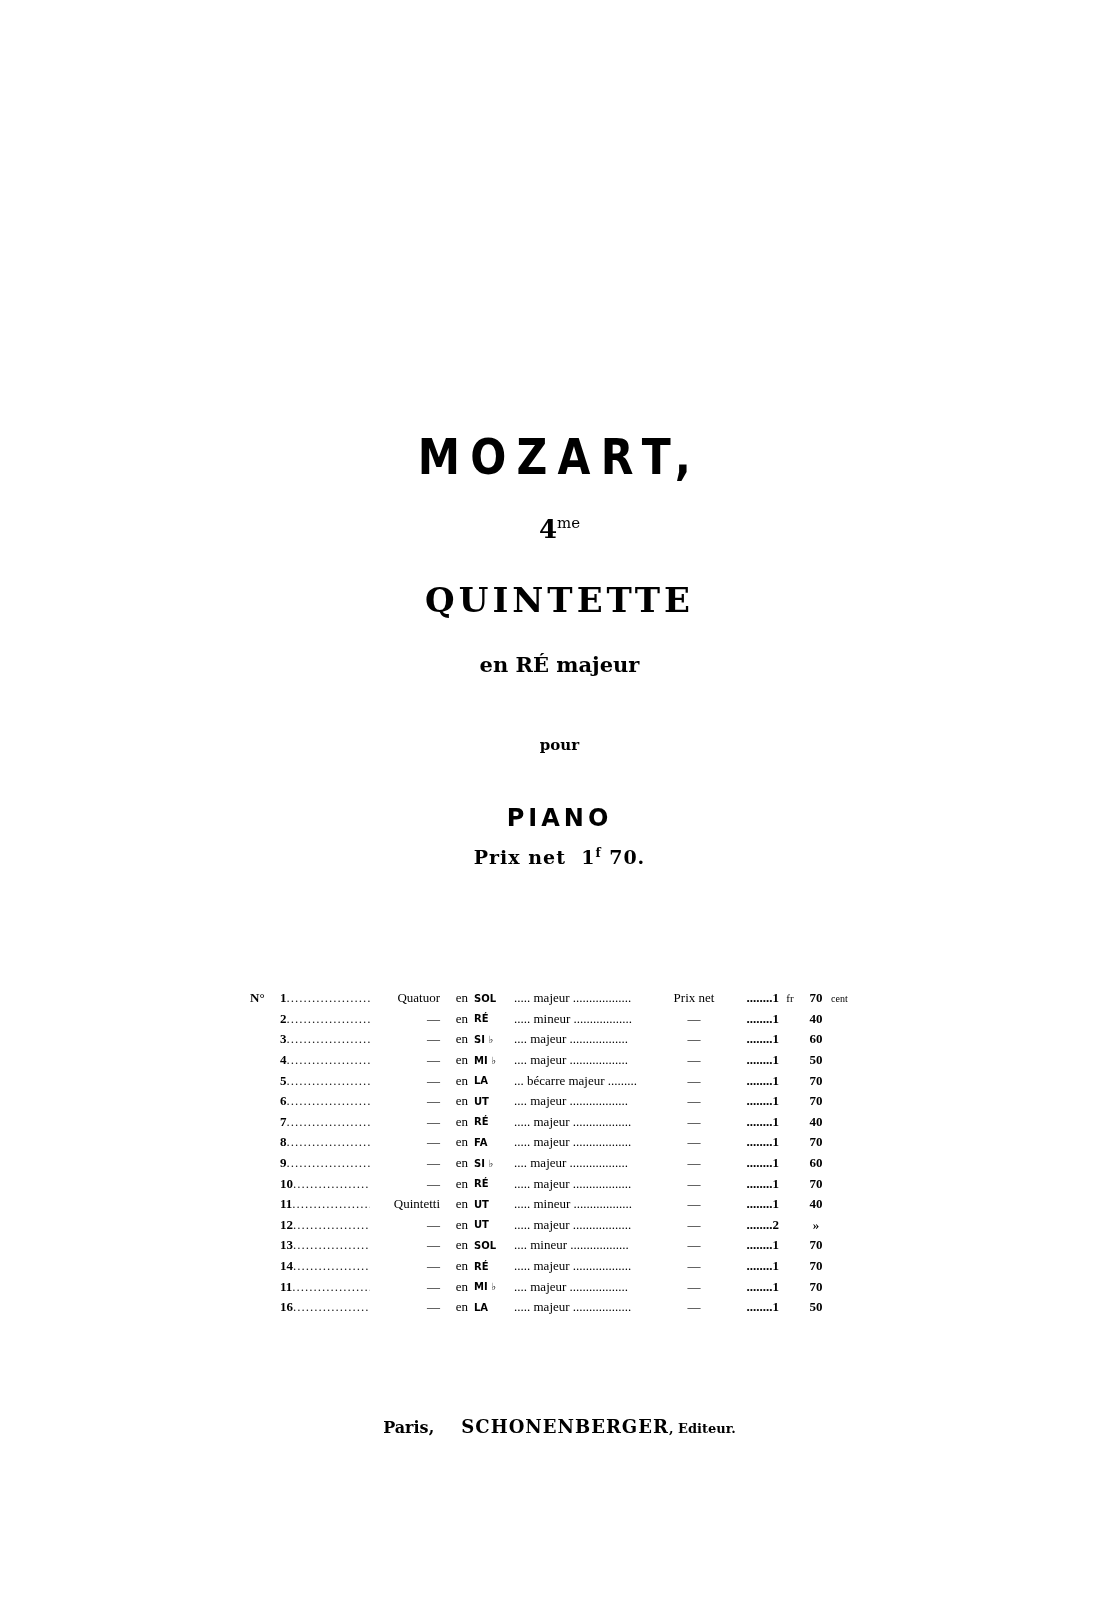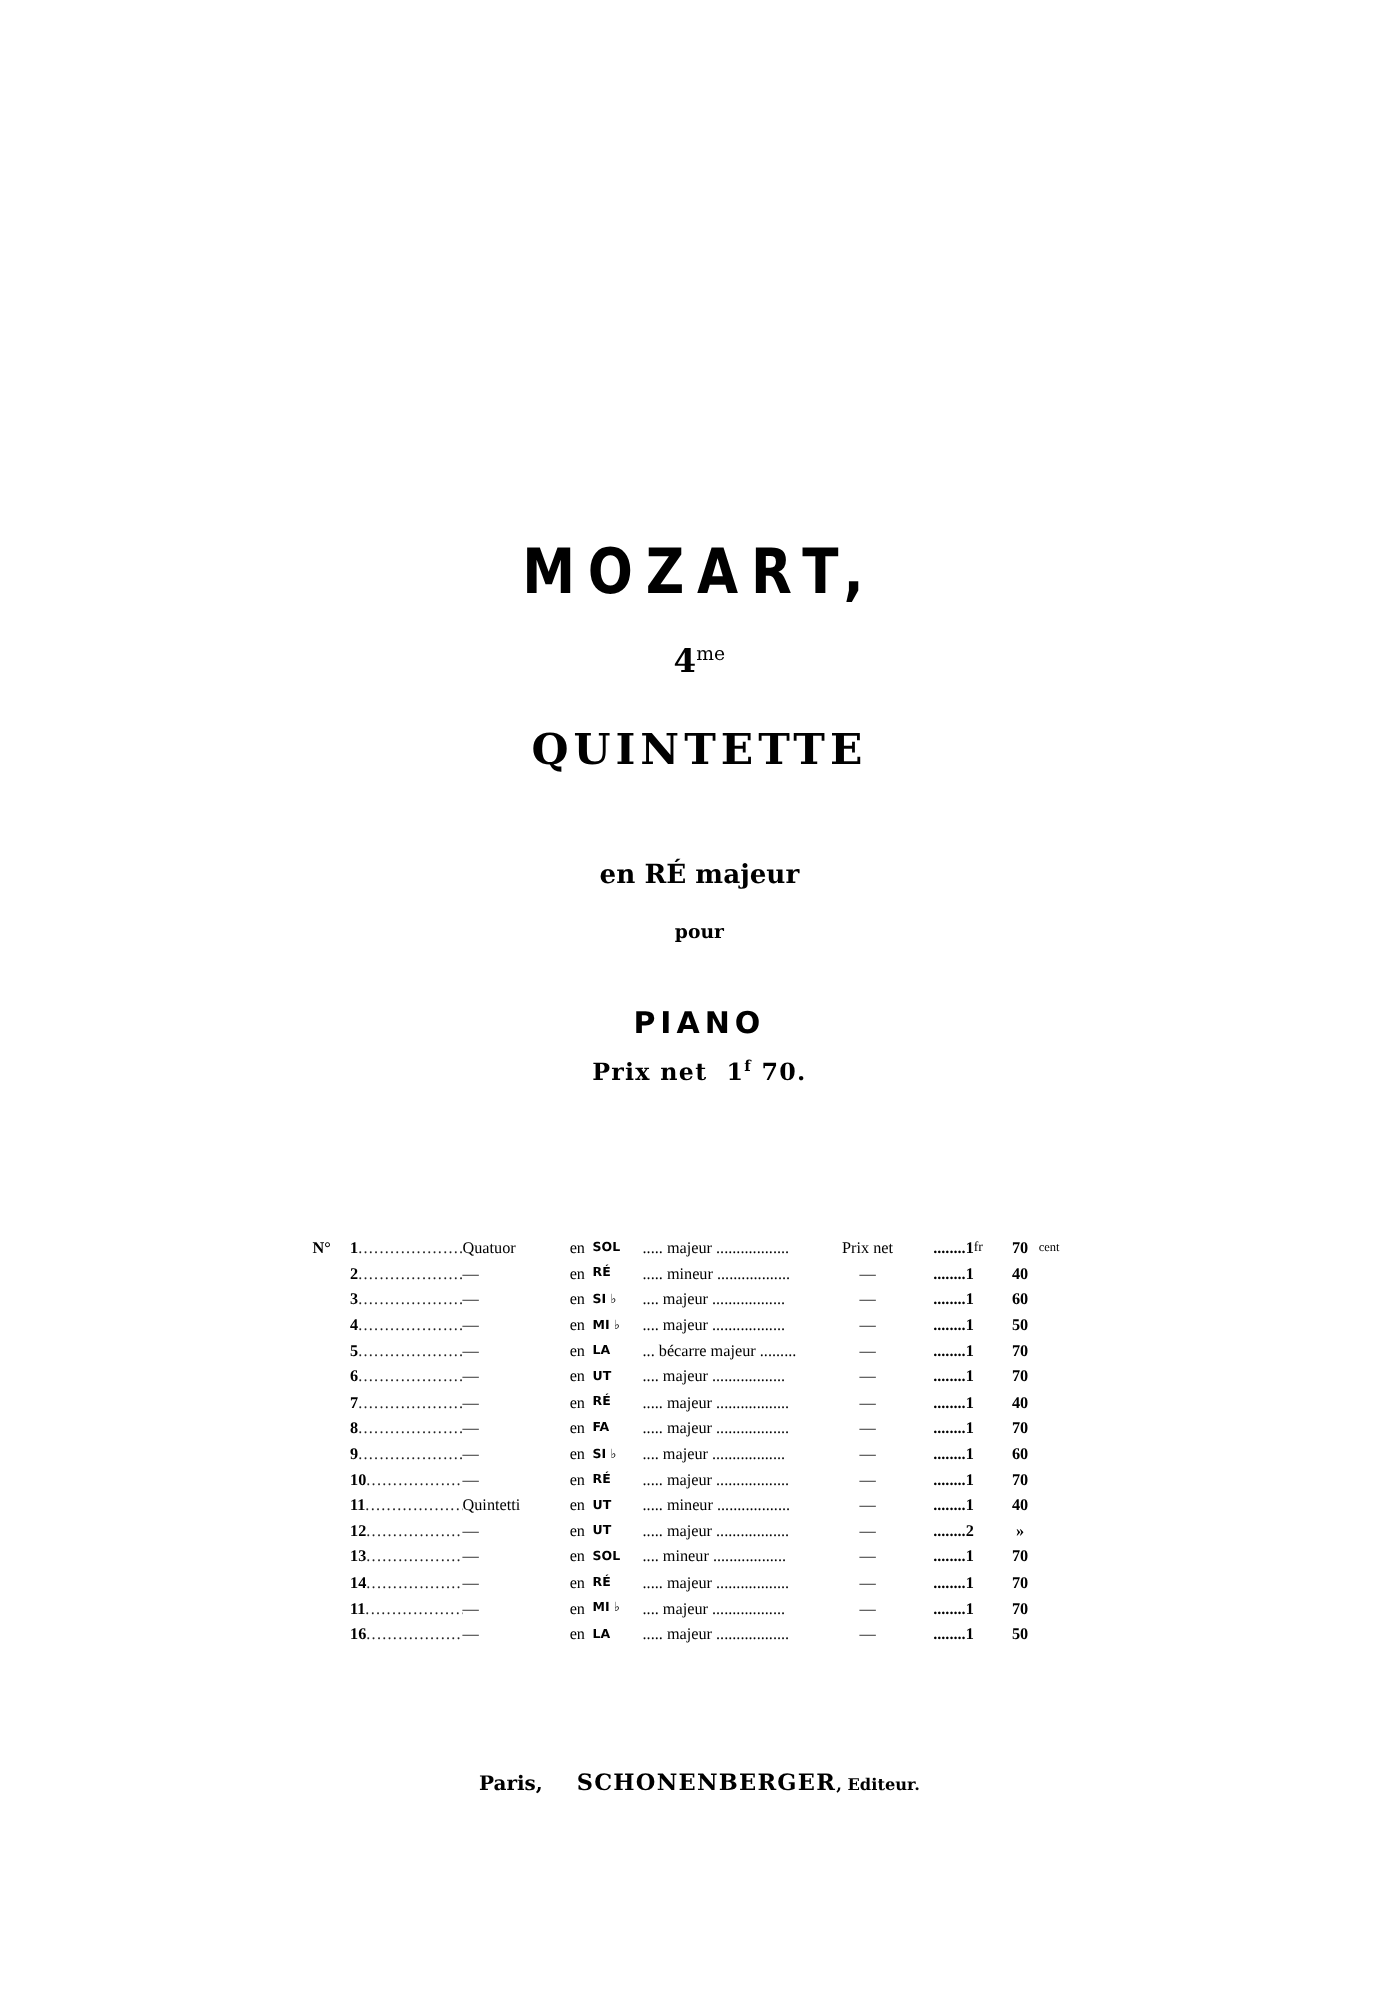--- a/index.html
+++ b/index.html
@@ -2,38 +2,38 @@
 <html><head>
   <meta charset="utf-8">
   <style>
     html, body { margin: 0; padding: 0; background: #ffffff; }
     body { width: 1119px; height: 1600px; position: relative; overflow: hidden; color: #000; font-family: "DejaVu Serif", serif; }
     .center { position: absolute; left: 0; width: 1119px; text-align: center; }
     .composer { top: 428px; font-family: "DejaVu Sans", sans-serif; font-weight: bold; font-size: 50px; letter-spacing: 12px; transform: scaleX(0.85); }
     .ordinal { top: 514px; font-weight: bold; font-size: 26px; }
     .ordinal sup { font-weight: normal; font-size: 15px; }
     .work { top: 580px; font-weight: bold; font-size: 34px; letter-spacing: 4px; }
-    .key { top: 686px; font-weight: bold; font-size: 21px; }
+    .key { top: 652px; font-weight: bold; font-size: 21px; }
     .pour { top: 736px; font-weight: bold; font-size: 15px; }
     .instr { top: 804px; font-family: "DejaVu Sans", sans-serif; font-weight: bold; font-size: 24px; letter-spacing: 4px; }
     .price { top: 846px; font-weight: bold; font-size: 19px; letter-spacing: 1px; }
     .price sup { font-size: 12px; }
     .catalog { position: absolute; left: 250px; top: 988px; width: 610px; font-family: "Liberation Serif", serif; font-size: 13px; }
     .row { height: 20.6px; display: flex; align-items: center; white-space: nowrap; }
     .c-no { width: 120px; display: flex; }
     .c-no .pre { width: 30px; font-weight: bold; }
     .c-no .num { font-weight: bold; }
     .c-no .dots { flex: 1; overflow: hidden; letter-spacing: 1px; color:#222; }
-    .c-type { width: 70px; text-align: left; }
+    .c-type { width: 70px; text-align: right; }
     .c-en { width: 28px; text-align: right; padding-right: 6px; }
     .c-key { width: 40px; font-family: "DejaVu Sans", sans-serif; font-weight: bold; font-size: 10px; }
     .c-mode { width: 150px; overflow: hidden; }
     .c-prix { width: 60px; text-align: center; }
     .c-fr { width: 55px; text-align: right; font-weight: bold; }
-    .c-unit { width: 22px; text-align: left; font-size: 11px; }
+    .c-unit { width: 22px; text-align: center; font-size: 11px; }
     .c-cent { width: 30px; font-weight: bold; text-align: center; }
     .c-extra { font-size: 10px; }
     .publisher { top: 1416px; font-size: 16px; font-weight: bold; }
     .publisher .big { font-size: 18px; letter-spacing: 1px; margin-left: 16px; }
     .publisher .small { font-size: 13px; text-align: center; }
   </style>
 </head>
 <body>
 
 <div class="center composer">MOZART,</div>

